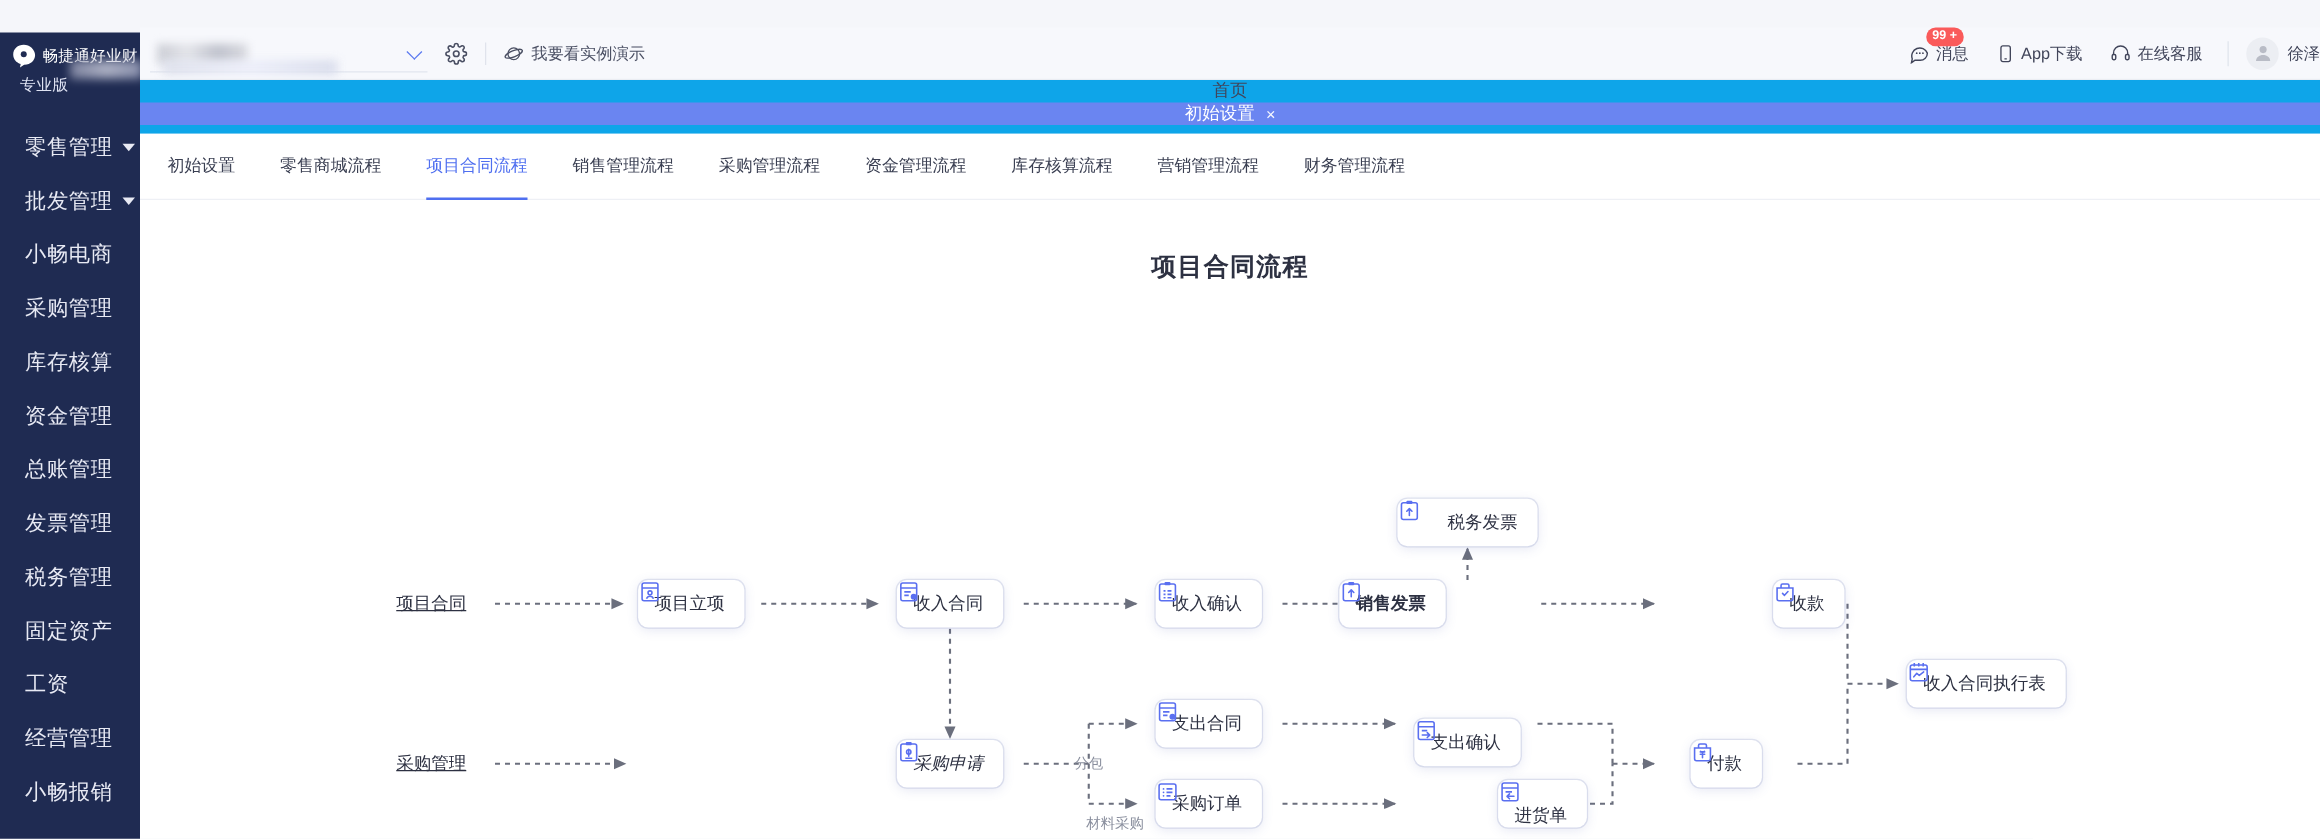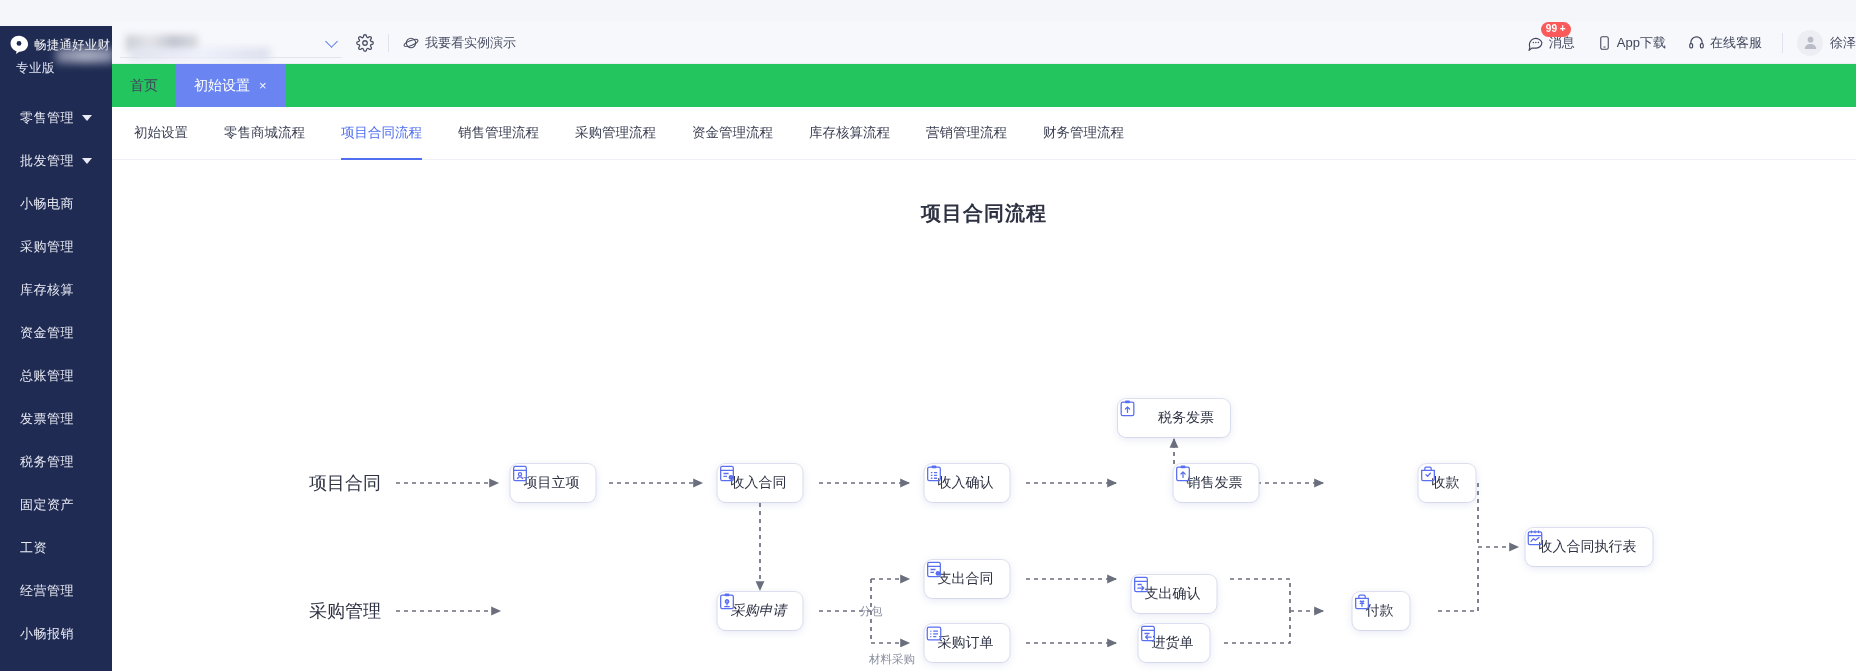--- a/index.html
+++ b/index.html
@@ -33,21 +33,21 @@
     position: absolute; left: 56px; top: 22px; width: 58px; height: 15px;
     background: linear-gradient(90deg,#8e93ad,#c3c6d6,#9aa0bb);
     filter: blur(4px); opacity: .85;
   }
   .brand-pro {
     color: #dfe3f3; font-size: 12.5px; margin: 4px 0 0 8px; letter-spacing: .5px;
   }
   .nav-list { margin-top: 6px; }
   .nav-item {
     height: 43px; display: flex; align-items: center;
-    padding-left: 20px; color: #e8eaf4; font-size: 13px;
+    padding-left: 20px; color: #e8eaf4; font-size: 17px;
     cursor: pointer; white-space: nowrap; letter-spacing: .5px;
   }
   .nav-caret {
     margin-left: 8px; width: 0; height: 0;
     border-left: 5px solid transparent; border-right: 5px solid transparent;
     border-top: 6px solid #e8eaf4;
   }
 
   
   .topbar {
@@ -99,21 +99,21 @@
   .avatar-sep { width: 1px; height: 20px; background: #e0e3ec; margin-left: 20px; }
   .avatar {
     width: 26px; height: 26px; border-radius: 50%; background: #eceef3;
     margin-left: 14px; display: flex; align-items: center; justify-content: center;
   }
   .uname { color: #41455a; font-size: 13px; margin-left: 7px; white-space: nowrap; }
 
   
   .pagetabs {
     position: absolute; left: 112px; top: 64px; right: 0; height: 43px;
-    background: #22c55e; display: flex; align-items: stretch;
+    background: #0ea5e9; display: flex; align-items: stretch; flex-direction: column;
   }
   .ptab {
     display: flex; align-items: center; justify-content: center;
     padding: 0 18px; font-size: 14px; color: #41455a; cursor: pointer;
     white-space: nowrap;
   }
   .ptab.active { background: #6a85f1; color: #fff; }
   .ptab .x {
     margin-left: 9px; font-size: 13px; opacity: .95; line-height: 1;
   }
@@ -156,22 +156,22 @@
   .node {
     position: absolute; display: flex; align-items: center; gap: 8px;
     height: 38px; padding: 0 16px 0 13px;
     background: #ffffff; border-radius: 8px;
     box-shadow: 0 2px 9px rgba(88,100,180,.16), 0 0 0 1px rgba(224,227,240,.9);
     font-size: 14px; color: #2d3142; white-space: nowrap; cursor: pointer;
     transform: translate(-50%, -50%);
   }
   .node .ico { width: 19px; height: 19px; flex: 0 0 19px; }
   .rowlabel {
-    position: absolute; font-size: 18px; color: #2d3142;
-    transform: translate(-50%, -50%); white-space: nowrap;
+    position: absolute; font-size: 14px; color: #2d3142;
+    transform: translate(-50%, -50%); white-space: nowrap; text-decoration: underline;
   }
   .edgelabel {
     position: absolute; font-size: 11.5px; color: #8a8f9e;
     transform: translate(-50%, -50%); white-space: nowrap;
   }
 </style>
 </head>
 <body>
 
 <div class="app">
@@ -431,21 +431,21 @@
 
       <div class="node" style="left:1062px; top:191px;padding-left:40px;">
         <svg class="ico" viewBox="0 0 24 24" fill="none" stroke="#5a6ff0" stroke-width="1.6">
           <rect x="4" y="4" width="16" height="17" rx="2"></rect>
           <rect x="9" y="2" width="6" height="3.4" rx="1" fill="#5a6ff0" stroke="none"></rect>
           <path d="M12 17V10M12 10l-2.6 2.6M12 10l2.6 2.6" stroke-linecap="round"></path>
         </svg>
         <span>税务发票</span>
       </div>
 
-      <div class="node" style="left:1104px; top:256px;">
+      <div class="node" style="left:1002px; top:256px;font-weight:bold;">
         <svg class="ico" viewBox="0 0 24 24" fill="none" stroke="#5a6ff0" stroke-width="1.6">
           <rect x="4" y="4" width="16" height="17" rx="2"></rect>
           <rect x="9" y="2" width="6" height="3.4" rx="1" fill="#5a6ff0" stroke="none"></rect>
           <path d="M12 17V10M12 10l-2.6 2.6M12 10l2.6 2.6" stroke-linecap="round"></path>
         </svg>
         <span>销售发票</span>
       </div>
 
       <div class="node" style="left:1335px; top:256px;">
         <svg class="ico" viewBox="0 0 24 24" fill="none" stroke="#5a6ff0" stroke-width="1.6">
@@ -506,21 +506,21 @@
           <circle cx="8" cy="9" r=".9" fill="#5a6ff0" stroke="none"></circle>
             <line x1="11" y1="9" x2="17" y2="9"></line>
           <circle cx="8" cy="12.5" r=".9" fill="#5a6ff0" stroke="none"></circle>
             <line x1="11" y1="12.5" x2="17" y2="12.5"></line>
           <circle cx="8" cy="16" r=".9" fill="#5a6ff0" stroke="none"></circle>
             <line x1="11" y1="16" x2="15" y2="16"></line>
         </svg>
         <span>采购订单</span>
       </div>
 
-      <div class="node" style="left:1062px; top:416px;">
+      <div class="node" style="left:1122px; top:416px;align-items:flex-end;">
         <svg class="ico" viewBox="0 0 24 24" fill="none" stroke="#5a6ff0" stroke-width="1.6">
           <rect x="4" y="3" width="16" height="18" rx="2"></rect>
             <line x1="4" y1="8" x2="20" y2="8"></line>
           <line x1="7.5" y1="12" x2="14" y2="12"></line>
           <path d="M16 16.5H9M11.5 14L9 16.5 11.5 19" stroke-linecap="round" stroke-linejoin="round"></path>
         </svg>
         <span>进货单</span>
       </div>
 
       <div class="node" style="left:1269px; top:384px;">

